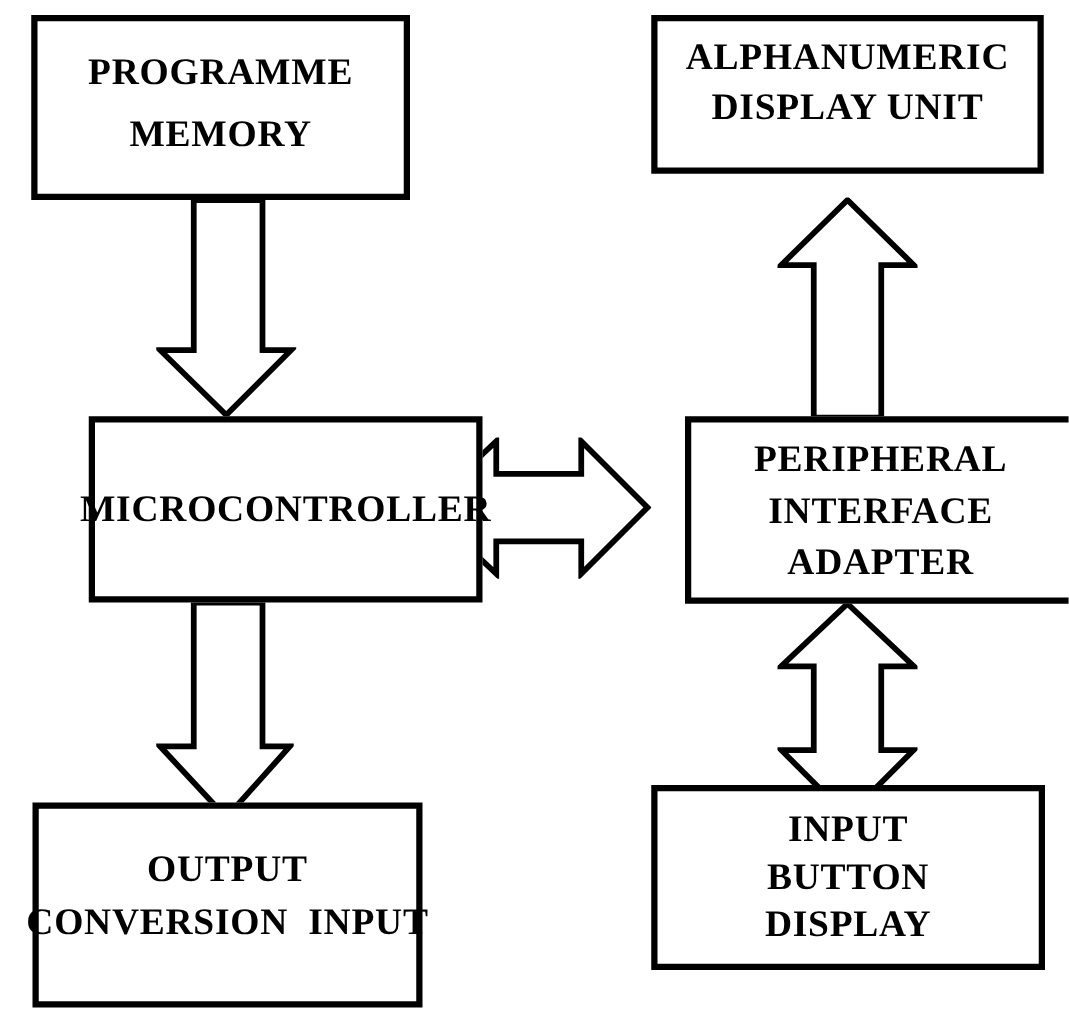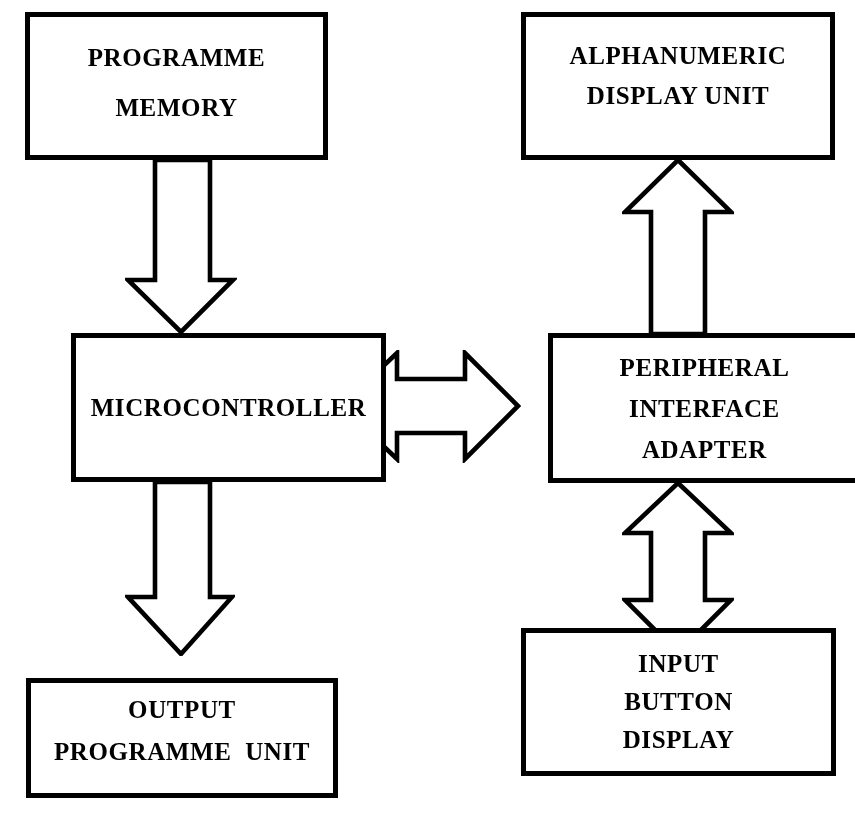--- a/index.html
+++ b/index.html
@@ -20,39 +20,39 @@
     box-sizing:border-box;
     border:5px solid var(--stroke);
     background:var(--fill);
     display:flex;
     flex-direction:column;
     align-items:center;
     justify-content:center;
     text-align:right;
     color:var(--text);
     font-weight:bold;
-    font-size:25px;
+    font-size:30px;
     letter-spacing:0.6px;
     z-index:2;
   }
   .line{white-space:pre;display:block;}
 
   #box-programme-memory{left:25px;top:12px;width:303px;height:148px;padding-bottom:6px;}
   #box-programme-memory .line{line-height:50px;}
 
-  #box-alphanumeric-display{left:521px;top:12px;width:314px;height:148px;padding-bottom:20px;}
+  #box-alphanumeric-display{left:521px;top:12px;width:314px;height:127px;padding-bottom:20px;}
   #box-alphanumeric-display .line{line-height:40px;}
 
   #box-microcontroller{left:25px;top:333px;width:315px;height:149px;margin-left:46px;}
   #box-microcontroller .line{line-height:40px;}
 
   #box-peripheral-interface-adapter{left:548px;top:333px;width:313px;height:150px;}
   #box-peripheral-interface-adapter .line{line-height:41px;}
 
-  #box-output-conversion{left:26px;top:678px;width:312px;height:120px;padding-bottom:14px;}
+  #box-output-conversion{left:26px;top:642px;width:312px;height:164px;padding-bottom:14px;}
   #box-output-conversion .line{line-height:42px;}
 
   #box-input-keypad{left:521px;top:628px;width:315px;height:148px;}
   #box-input-keypad .line{line-height:38px;}
 
   .arrow{position:absolute;z-index:1;}
   .arrow polygon{
     fill:var(--fill);
     stroke:var(--stroke);
     stroke-width:4.6;
@@ -104,21 +104,21 @@
   </div>
 
   <div class="box" id="box-peripheral-interface-adapter">
     <span class="line">PERIPHERAL</span>
     <span class="line">INTERFACE</span>
     <span class="line">ADAPTER</span>
   </div>
 
   <div class="box" id="box-output-conversion">
     <span class="line">OUTPUT</span>
-    <span class="line">PROGRAMME  UNIT</span>
+    <span class="line">CONVERSION  INPUT</span>
   </div>
 
   <div class="box" id="box-input-keypad">
     <span class="line">INPUT</span>
     <span class="line">BUTTON</span>
     <span class="line">DISPLAY</span>
   </div>
 
 </div>
 

